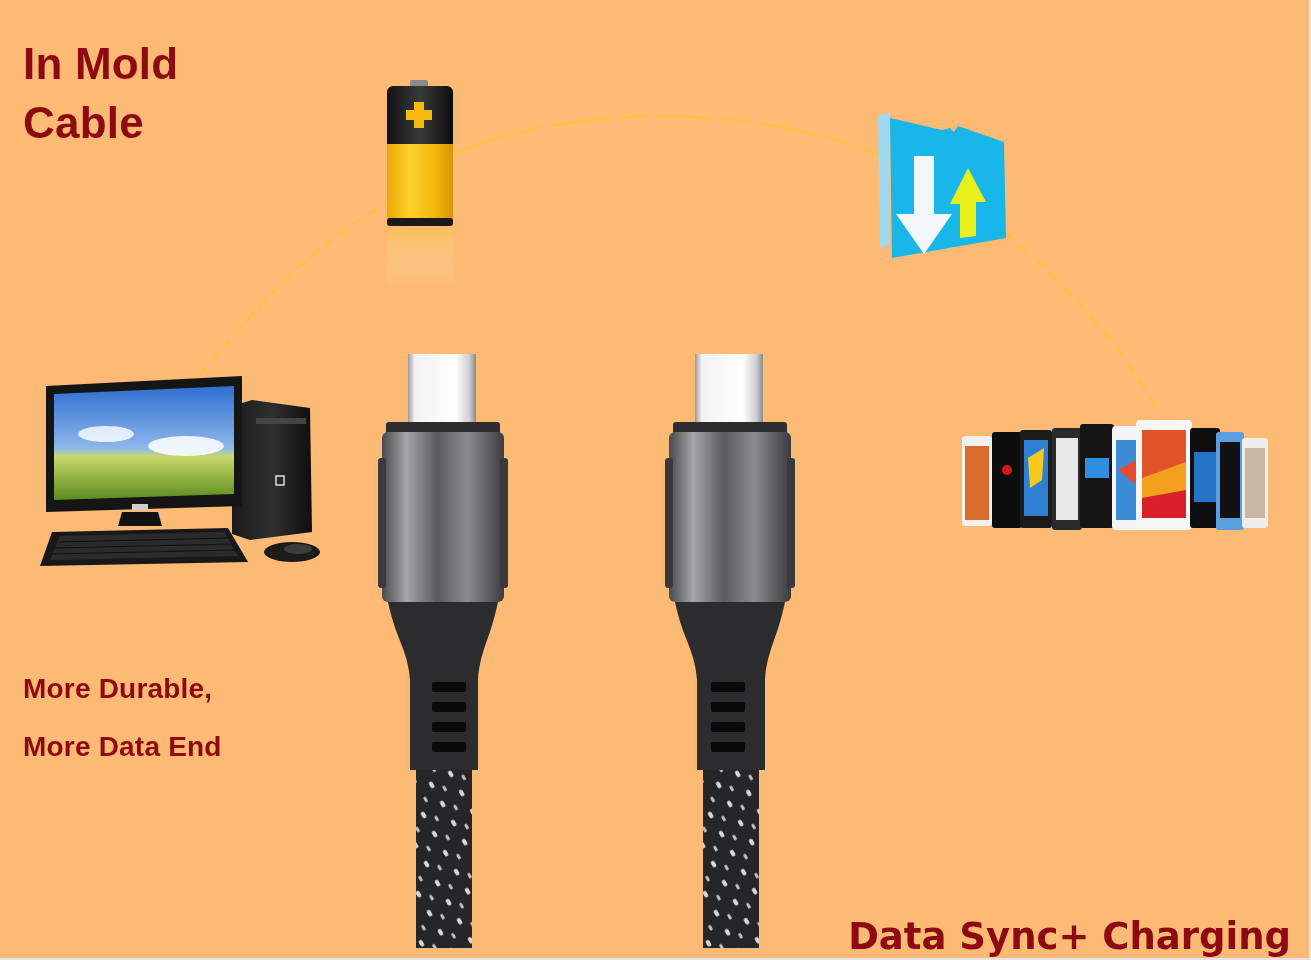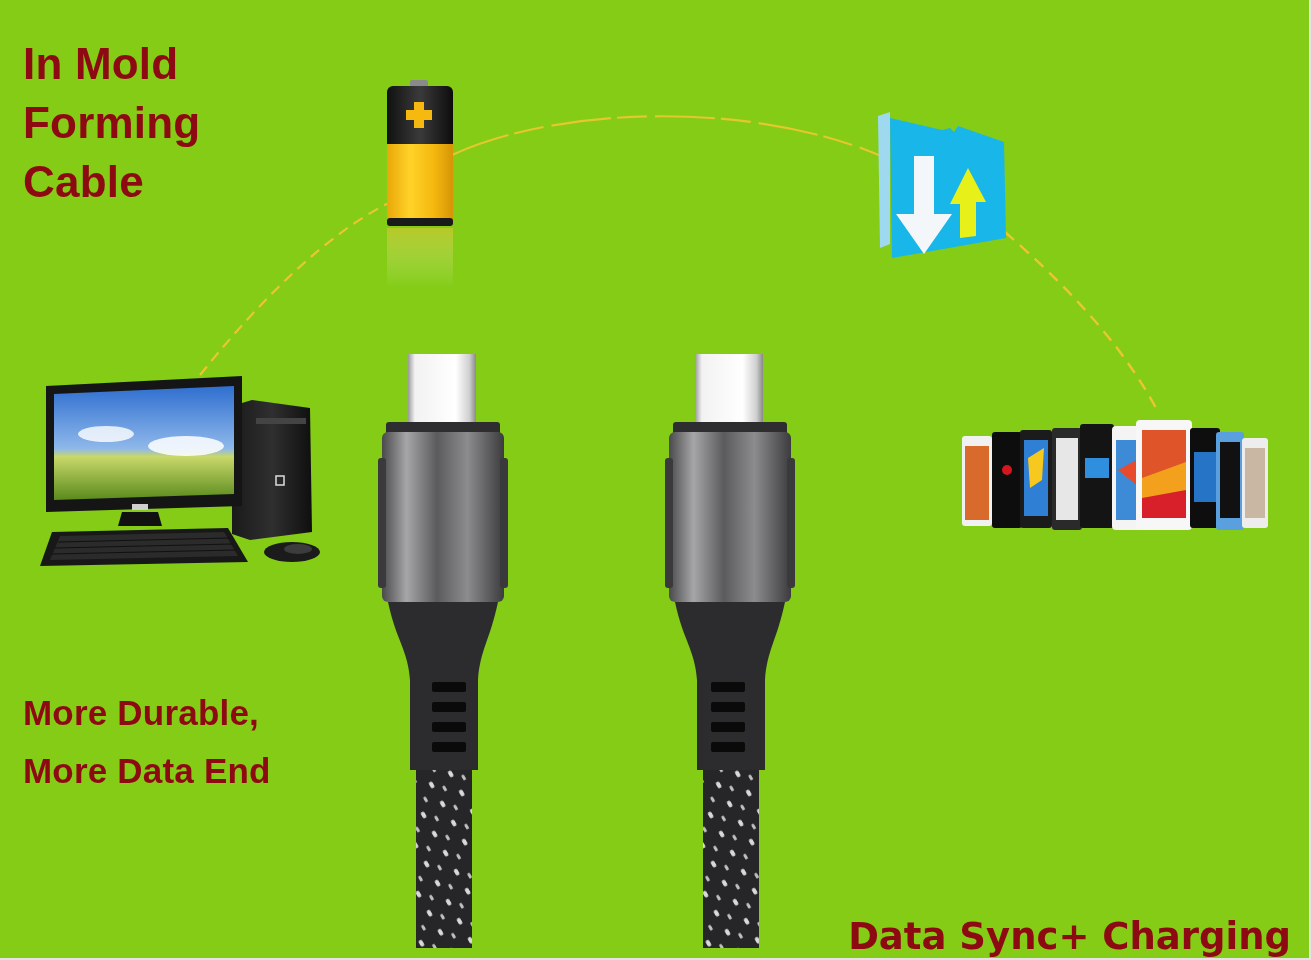--- a/index.html
+++ b/index.html
@@ -1,28 +1,28 @@
 <!DOCTYPE html>
 <html><head>
 <meta charset="utf-8">
 <style>
   html, body { margin:0; padding:0; background:#ffffff; }
   .canvas {
     position:relative; width:1311px; height:960px; overflow:hidden;
-    background:#84cc16; box-sizing:border-box;
+    background:#fdba74; box-sizing:border-box;
     border-right:2px solid #e4e4e6; border-bottom:2px solid #e4e4e6;
   }
   .headline {
     position:absolute; margin:0; color:#8e0a12;
     font-family:"Liberation Sans", sans-serif; font-weight:700;
     letter-spacing:0.2px;
   }
   .headline span { display:block; }
   .h-mold { left:23px; top:34px; font-size:44px; line-height:59px; }
-  .h-durable { left:23px; top:660px; font-size:35px; line-height:58px;margin-top:24px; }
+  .h-durable { left:23px; top:660px; font-size:28px; line-height:58px; }
   .h-sync {
     position:absolute; right:18px; top:912px; color:#8e0a12;
     font-family:"DejaVu Sans", sans-serif; font-weight:700; font-size:37px;
     line-height:50px; white-space:nowrap;
   }
   .arc { position:absolute; left:0; top:0; pointer-events:none; }
   .abs { position:absolute; }
 </style>
 </head>
 <body>
@@ -30,21 +30,20 @@
 <div class="canvas">
 
   <svg class="arc" width="1311" height="960">
     <path d="M200,375 C260,300 330,230 395,200" fill="none" stroke="#f6c533" stroke-width="2.2" stroke-dasharray="11 7" opacity="0.9"></path>
     <path d="M452,155 C560,105 760,100 890,160" fill="none" stroke="#f6c533" stroke-width="2.2" stroke-dasharray="60 6 30 8" opacity="0.85"></path>
     <path d="M1005,232 C1060,280 1120,340 1157,410" fill="none" stroke="#f6c533" stroke-width="2.4" stroke-dasharray="12 8" opacity="0.9"></path>
   </svg>
 
   <h1 class="headline h-mold">
     <span>In Mold</span>
-    <span>Forming</span>
     <span>Cable</span>
   </h1>
 
   <h2 class="headline h-durable">
     <span>More Durable,</span>
     <span>More Data End</span>
   </h2>
 
   <div class="h-sync">Data Sync+ Charging</div>
 

